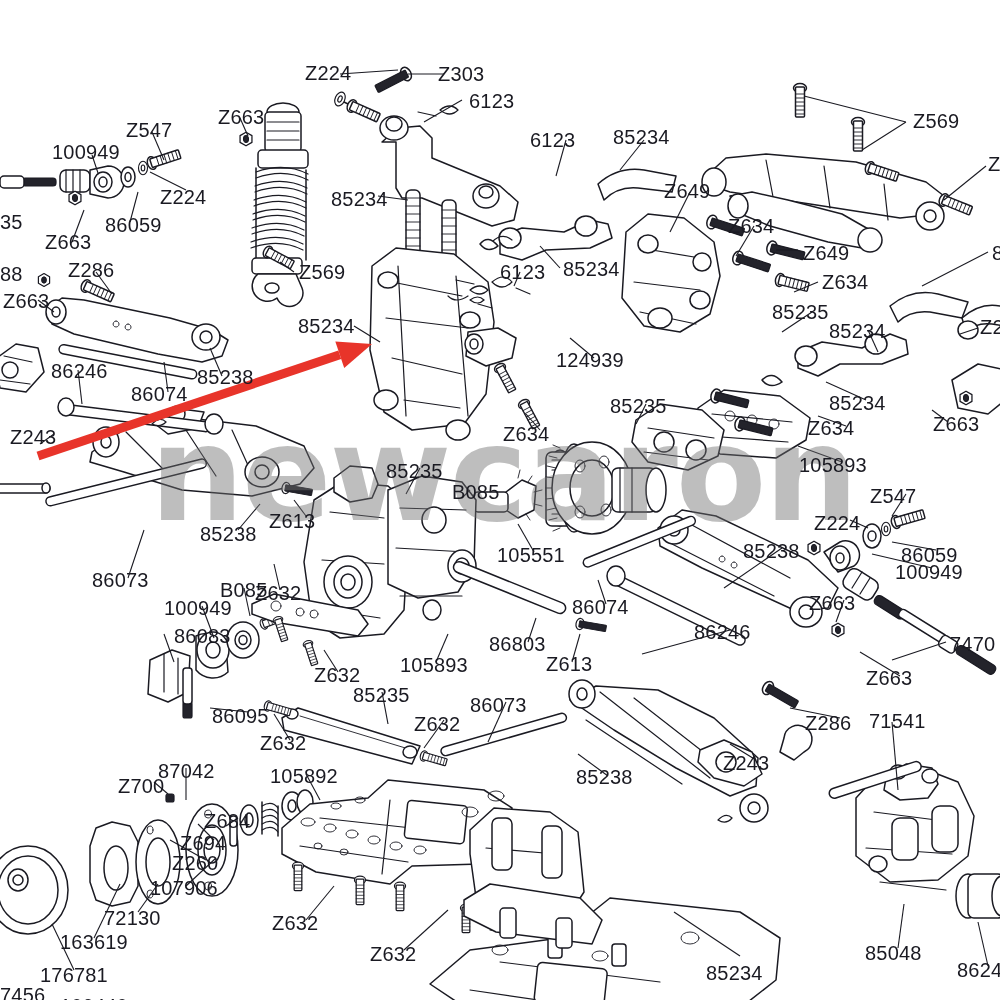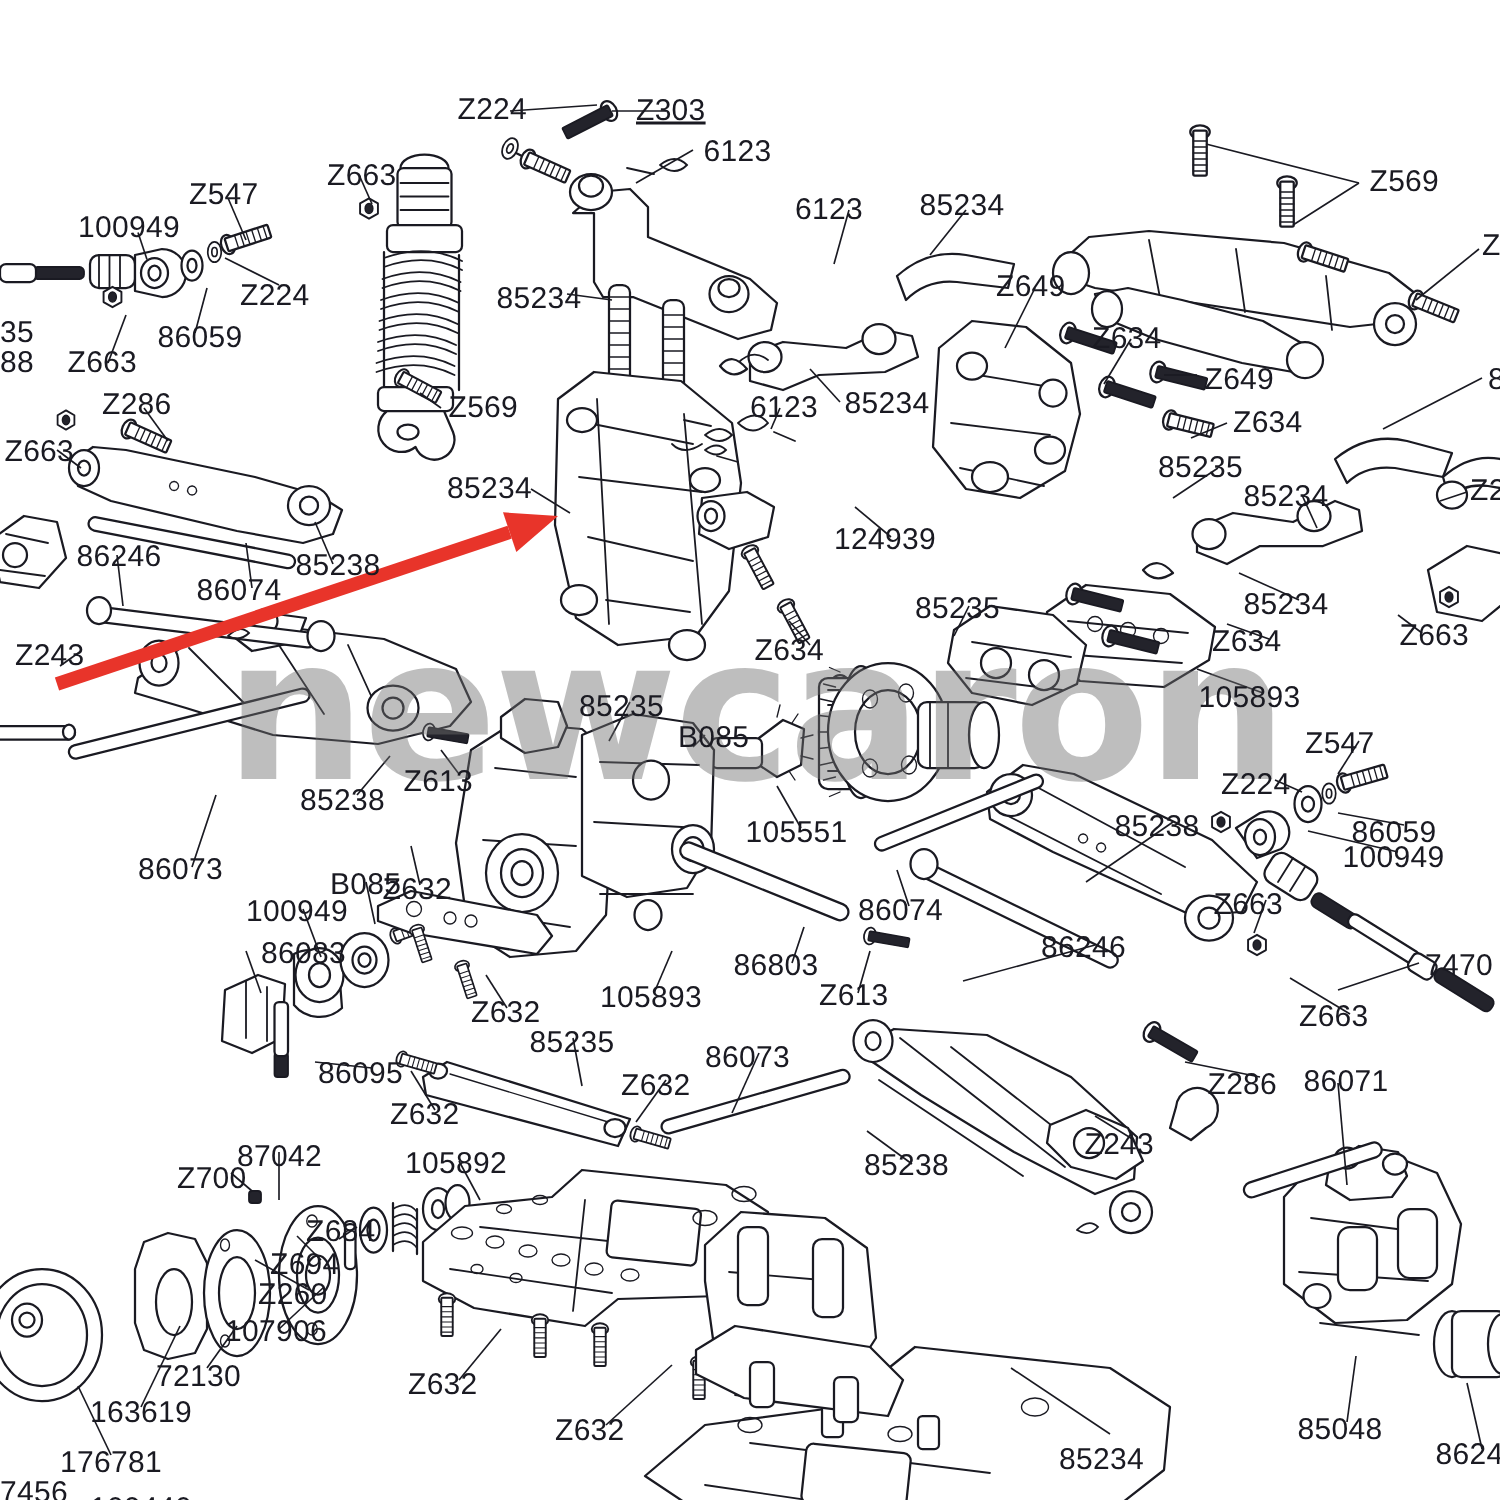--- a/index.html
+++ b/index.html
@@ -595,21 +595,21 @@
 
   <svg id="arrow-layer" viewBox="0 0 1000 1000" xmlns="http://www.w3.org/2000/svg">
     <g>
       <line id="arrow-line" x1="38" y1="456" x2="339.7641227694682" y2="354.80963547850166" stroke="#e8342a" stroke-width="9" stroke-linecap="butt"></line>
       <polygon id="arrow-head" points="372,344 344.21514914296887,368.0832319851912 335.31309639596753,341.5360389718121" fill="#e8342a"></polygon>
     </g>
   </svg>
 
   <div id="labels">
       <div class="lbl" style="left: 305px; top: 63px;">Z224</div>
-      <div class="lbl" style="left: 424px; top: 64px; text-decoration: underline;">Z303</div>
+      <div class="lbl" style="left: 438px; top: 64px;">Z303</div>
       <div class="lbl" style="left: 469px; top: 91px;">6123</div>
       <div class="lbl" style="left: 218px; top: 107px;">Z663</div>
       <div class="lbl" style="left: 126px; top: 120px;">Z547</div>
       <div class="lbl" style="left: 52px; top: 142px;">100949</div>
       <div class="lbl" style="left: 530px; top: 130px;">6123</div>
       <div class="lbl" style="left: 613px; top: 127px;">85234</div>
       <div class="lbl" style="left: 913px; top: 111px;">Z569</div>
       <div class="lbl" style="left: 988px; top: 154px;">Z</div>
       <div class="lbl" style="left: 160px; top: 187px;">Z224</div>
       <div class="lbl" style="left: 331px; top: 189px;">85234</div>
@@ -617,21 +617,21 @@
       <div class="lbl" style="left: 105px; top: 215px;">86059</div>
       <div class="lbl" style="left: 0px; top: 212px;">35</div>
       <div class="lbl" style="left: 45px; top: 232px;">Z663</div>
       <div class="lbl" style="left: 728px; top: 216px;">Z634</div>
       <div class="lbl" style="left: 803px; top: 243px;">Z649</div>
       <div class="lbl" style="left: 992px; top: 243px;">8</div>
       <div class="lbl" style="left: 299px; top: 262px;">Z569</div>
       <div class="lbl" style="left: 500px; top: 262px;">6123</div>
       <div class="lbl" style="left: 563px; top: 259px;">85234</div>
       <div class="lbl" style="left: 822px; top: 272px;">Z634</div>
-      <div class="lbl" style="left: 0px; top: 232px;">88</div>
+      <div class="lbl" style="left: 0px; top: 264px;">88</div>
       <div class="lbl" style="left: 68px; top: 260px;">Z286</div>
       <div class="lbl" style="left: 3px; top: 291px;">Z663</div>
       <div class="lbl" style="left: 772px; top: 302px;">85235</div>
       <div class="lbl" style="left: 980px; top: 317px;">Z2</div>
       <div class="lbl" style="left: 298px; top: 316px;">85234</div>
       <div class="lbl" style="left: 829px; top: 321px;">85234</div>
       <div class="lbl" style="left: 556px; top: 350px;">124939</div>
       <div class="lbl" style="left: 51px; top: 361px;">86246</div>
       <div class="lbl" style="left: 131px; top: 384px;">86074</div>
       <div class="lbl" style="left: 197px; top: 367px;">85238</div>
@@ -664,21 +664,21 @@
       <div class="lbl" style="left: 489px; top: 634px;">86803</div>
       <div class="lbl" style="left: 546px; top: 654px;">Z613</div>
       <div class="lbl" style="left: 314px; top: 665px;">Z632</div>
       <div class="lbl" style="left: 400px; top: 655px;">105893</div>
       <div class="lbl" style="left: 866px; top: 668px;">Z663</div>
       <div class="lbl" style="left: 353px; top: 685px;">85235</div>
       <div class="lbl" style="left: 212px; top: 706px;">86095</div>
       <div class="lbl" style="left: 470px; top: 695px;">86073</div>
       <div class="lbl" style="left: 414px; top: 714px;">Z632</div>
       <div class="lbl" style="left: 805px; top: 713px;">Z286</div>
-      <div class="lbl" style="left: 869px; top: 711px;">86071</div>
+      <div class="lbl" style="left: 869px; top: 711px;">71541</div>
       <div class="lbl" style="left: 260px; top: 733px;">Z632</div>
       <div class="lbl" style="left: 158px; top: 761px;">87042</div>
       <div class="lbl" style="left: 270px; top: 766px;">105892</div>
       <div class="lbl" style="left: 118px; top: 776px;">Z700</div>
       <div class="lbl" style="left: 576px; top: 767px;">85238</div>
       <div class="lbl" style="left: 204px; top: 811px;">Z684</div>
       <div class="lbl" style="left: 180px; top: 833px;">Z694</div>
       <div class="lbl" style="left: 172px; top: 853px;">Z260</div>
       <div class="lbl" style="left: 150px; top: 878px; text-align: right;">107906</div>
       <div class="lbl" style="left: 723px; top: 753px;">Z243</div>

